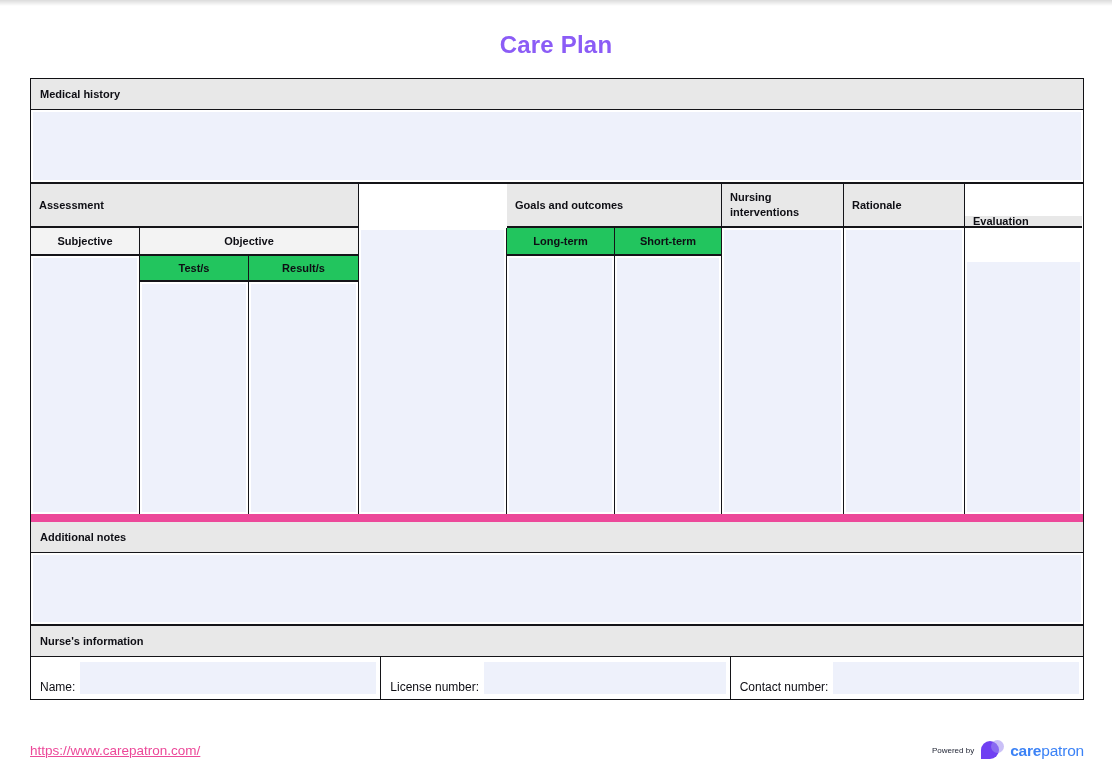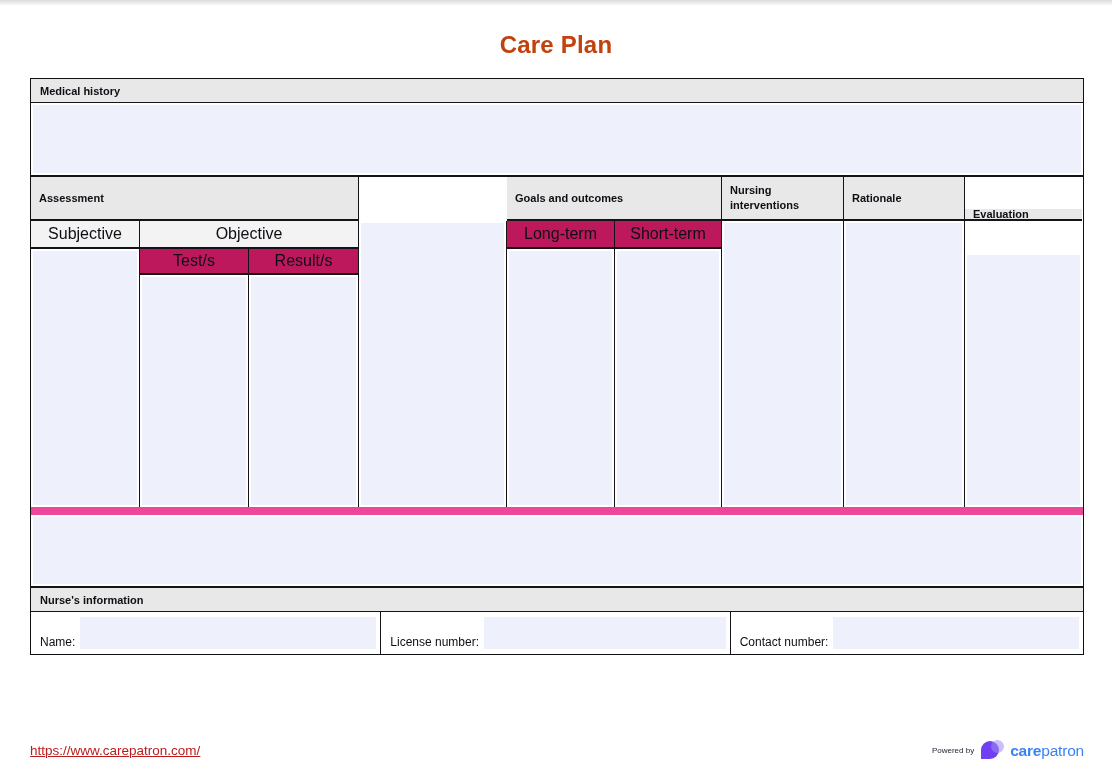--- a/index.html
+++ b/index.html
@@ -3,50 +3,50 @@
 <meta charset="utf-8">
 <style>
   * { margin:0; padding:0; box-sizing:border-box; }
   html,body { width:1112px; height:783px; background:#ffffff; overflow:hidden;
               font-family:"Liberation Sans", sans-serif; color:#0e0e14; }
   .top-shade { position:absolute; top:0; left:0; width:1112px; height:6px;
                background:linear-gradient(to bottom, rgba(0,0,0,0.14), rgba(0,0,0,0)); }
   .page { position:relative; width:1112px; height:783px; }
 
   
-  .title { text-align:center; padding-top:31px; font-size:24px; font-weight:bold; color:#c2410c; letter-spacing:0.2px; }
+  .title { text-align:center; padding-top:31px; font-size:24px; font-weight:bold; color:#8b5cf6; letter-spacing:0.2px; }
 
   
   .patient-row { display:flex; align-items:flex-end; width:1054px; margin:18px auto 0 30px; height:26px; }
   .p-label { font-size:11.5px; font-weight:bold; white-space:nowrap; padding-bottom:3px; }
   .p-field { height:22px; background:#eef1fb; border-bottom:1.5px solid #2c2c38; margin-left:5px; margin-right:9px; }
   .w-name { width:224px; } .w-age { width:152px; } .w-gender { width:173px; } .w-dob { flex:1; margin-right:0; }
 
   
   .form-table { width:1054px; margin:19px 0 0 30px; border:1.5px solid #101014; }
-  .bar { height:24px; background:#e8e8e8; display:flex; align-items:center; padding-left:9px;
+  .bar { height:31px; background:#e8e8e8; display:flex; align-items:center; padding-left:9px;
          font-size:11px; font-weight:bold; border-bottom:1px solid #141418; }
   .fill-area { background:#ffffff; padding:2px; }
   .fill-area .fill { width:100%; height:100%; background:#eef1fb; }
   .medical-content { height:74px; border-bottom:2px solid #141418; }
   .notes-content { height:73px; border-bottom:2px solid #141418; }
 
   
   .care-grid { display:grid; width:100%;
                grid-template-columns:109px 109px 110px 148px 108px 107px 122px 121px 117px;
                grid-template-rows:44px 28px 26px 232px;
                border-bottom:8px solid #ec4899; }
   .cg { border-right:1px solid #141418; }
   .cg.last { border-right:none;margin-top:32px; }
   .head { background:#e8e8e8; font-size:11px; font-weight:bold; display:flex; align-items:center;
           padding:4px 8px; border-bottom:2px solid #141418; line-height:1.35; }
-  .subhead { font-size:16px; font-weight:normal; display:flex; align-items:center; justify-content:center;
+  .subhead { font-size:11px; font-weight:bold; display:flex; align-items:center; justify-content:center;
              border-bottom:2px solid #141418; }
   .subhead.grayish { background:#f3f3f3; }
-  .subhead.white { background:#be185d; }
+  .subhead.white { background:#22c55e; }
   .bodycell { background:#ffffff; padding:2px; }
   .bodycell .fill { width:100%; height:100%; background:#eef1fb; }
 
   
   .c-assess { grid-column:1/4; grid-row:1; }
   .c-diag   { grid-column:4/5; grid-row:1; }
   .c-goals  { grid-column:5/7; grid-row:1; }
   .c-interv { grid-column:7/8; grid-row:1; }
   .c-rat    { grid-column:8/9; grid-row:1; }
   .c-eval   { grid-column:9/10; grid-row:1; }
@@ -69,21 +69,21 @@
   
   .nurse-row { display:flex; height:42px; }
   .n-cell { display:flex; align-items:center; border-right:1px solid #141418; padding:5px 4px 5px 9px; }
   .n-cell.last { border-right:none; }
   .n1 { width:351px; } .n2 { width:350px; } .n3 { width:353px; }
   .n-label { font-size:12px; white-space:nowrap; margin-right:5px;margin-top:17px; }
   .n-field { flex:1; height:32px; background:#eef1fb; }
 
   
   .footer { position:absolute; left:30px; right:28px; top:740px; display:flex; align-items:center; justify-content:space-between; }
-  .site-link { font-size:13.5px; color:#b91c1c; text-decoration:underline; cursor:pointer; }
+  .site-link { font-size:13.5px; color:#ec4899; text-decoration:underline; cursor:pointer; }
   .powered { display:flex; align-items:center; }
   .powered-by { font-size:8px; color:#1c2030; margin-right:7px; }
   .logo-mark { position:relative; width:24px; height:21px; margin-right:5px; }
   .blob-main { position:absolute; left:0; top:1px; width:18px; height:18px; background:#7040f2;
                border-radius:50% 50% 50% 0; }
   .blob-overlay { position:absolute; left:10px; top:0; width:13px; height:13px; background:#9f8cf0;
                   opacity:0.55; border-radius:50%; }
   .wordmark { font-size:15.5px; color:#3b82f6; letter-spacing:-0.2px; }
   .wordmark .bold { font-weight:bold; }
 </style>
@@ -139,20 +139,21 @@
           <div class="fill"></div>
         </div>
       <div class="cg bodycell b-rat">
           <div class="fill"></div>
         </div>
       <div class="cg bodycell b-eval last">
           <div class="fill"></div>
         </div>
     </div>
 
+    <div class="bar">Additional notes</div>
     <div class="fill-area notes-content">
       <div class="fill"></div>
     </div>
 
     <div class="bar">Nurse's information</div>
     <div class="nurse-row">
       <div class="n-cell n1">
         <span class="n-label">Name:</span>
         <div class="n-field"></div>
       </div>

